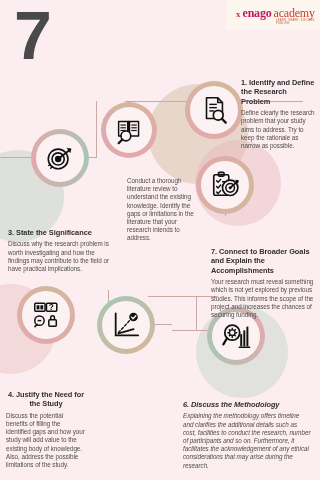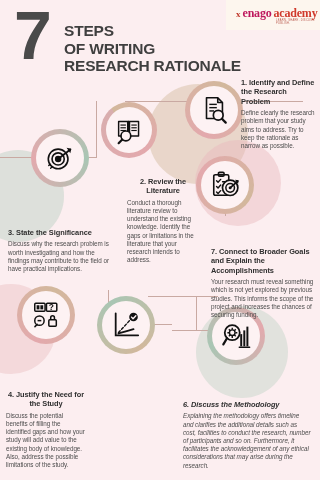--- a/index.html
+++ b/index.html
@@ -22,21 +22,21 @@
     position:absolute;left:226px;top:0;width:94px;height:30px;
     background:#fdf6ee;
   }
   .logo{
     position:absolute;left:236px;top:7px;
     display:flex;align-items:baseline;gap:2px;
     font-family:"Liberation Serif",serif;
   }
   .logo .mark{color:#c0392b;font-size:9px;font-weight:700;line-height:1;}
   .logo .enago{color:#be185d;font-size:12px;font-weight:700;letter-spacing:-.2px;line-height:1;}
-  .logo .academy{color:#d0392b;font-size:12px;font-weight:700;letter-spacing:-.2px;line-height:1;}
+  .logo .academy{color:#d0392b;font-size:12px;font-weight:400;letter-spacing:-.2px;line-height:1;}
   .logo-tag{
     position:absolute;left:276px;top:19px;
     font-size:2.6px;color:#b8564a;letter-spacing:.3px;
     font-family:"Liberation Sans",sans-serif;
   }
 
   
   .big-seven{
     position:absolute;left:14px;top:6px;
     font-size:68px;line-height:58px;font-weight:700;color:#4a4a4a;
@@ -88,25 +88,20 @@
 
   <div class="logo-band"></div>
   <div class="logo">
     <span class="mark">x</span>
     <span class="enago">enago</span>
     <span class="academy">academy</span>
   </div>
   <div class="logo-tag">LEARN. SHARE. DISCUSS. PUBLISH.</div>
 
   <div class="big-seven">7</div>
-  <div class="head-lines">
-    <div>STEPS</div>
-    <div>OF WRITING</div>
-    <div>RESEARCH RATIONALE</div>
-  </div>
 
   <div class="line lh" style="left:243px;top:101px;width:60px;"></div>
 
   <div class="line lh" style="left:125px;top:101px;width:65px;"></div>
 
   <div class="line lh" style="left:0px;top:157px;width:96px;"></div>
   <div class="line lv" style="left:96px;top:101px;height:57px;"></div>
 
   <div class="line lv" style="left:225px;top:186px;height:30px;"></div>
   <div class="line lh" style="left:108px;top:324px;width:64px;"></div>
@@ -257,21 +252,20 @@
       </svg>
     </div>
   </div>
 
   <div class="blk" style="left:241px;top:46px;width:74px;">
     <p class="ttl">1. Identify and Define the Research Problem</p>
     <p class="bdy">Define clearly the research problem that your study aims to address. Try to keep the rationale as narrow as possible.</p>
   </div>
 
   <div class="blk center" style="left:127px;top:145px;width:72px;">
-    <p class="ttl">2. Review the Literature</p>
     <p class="bdy">Conduct a thorough literature review to understand the existing knowledge. Identify the gaps or limitations in the literature that your research intends to address.</p>
   </div>
 
   <div class="blk" style="left:8px;top:196px;width:103px;">
     <p class="ttl">3. State the Significance</p>
     <p class="bdy">Discuss why the research problem is worth investigating and how the findings may contribute to the field or have practical implications.</p>
   </div>
 
   <div class="blk" style="left:211px;top:215px;width:104px;">
     <p class="ttl">7. Connect to Broader Goals and Explain the Accomplishments</p>

